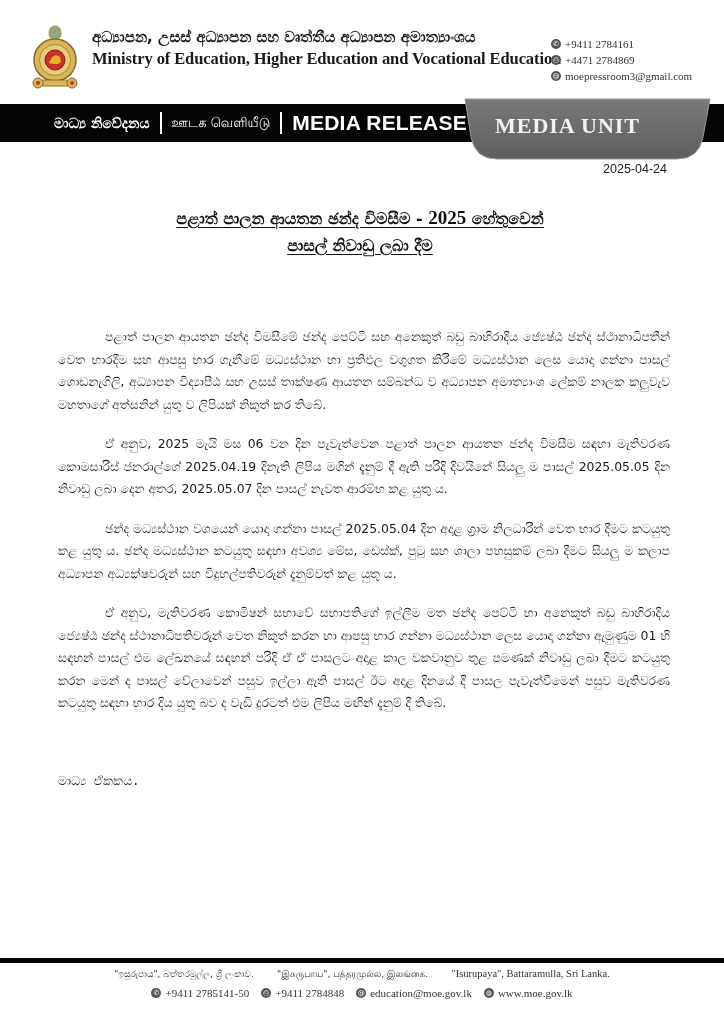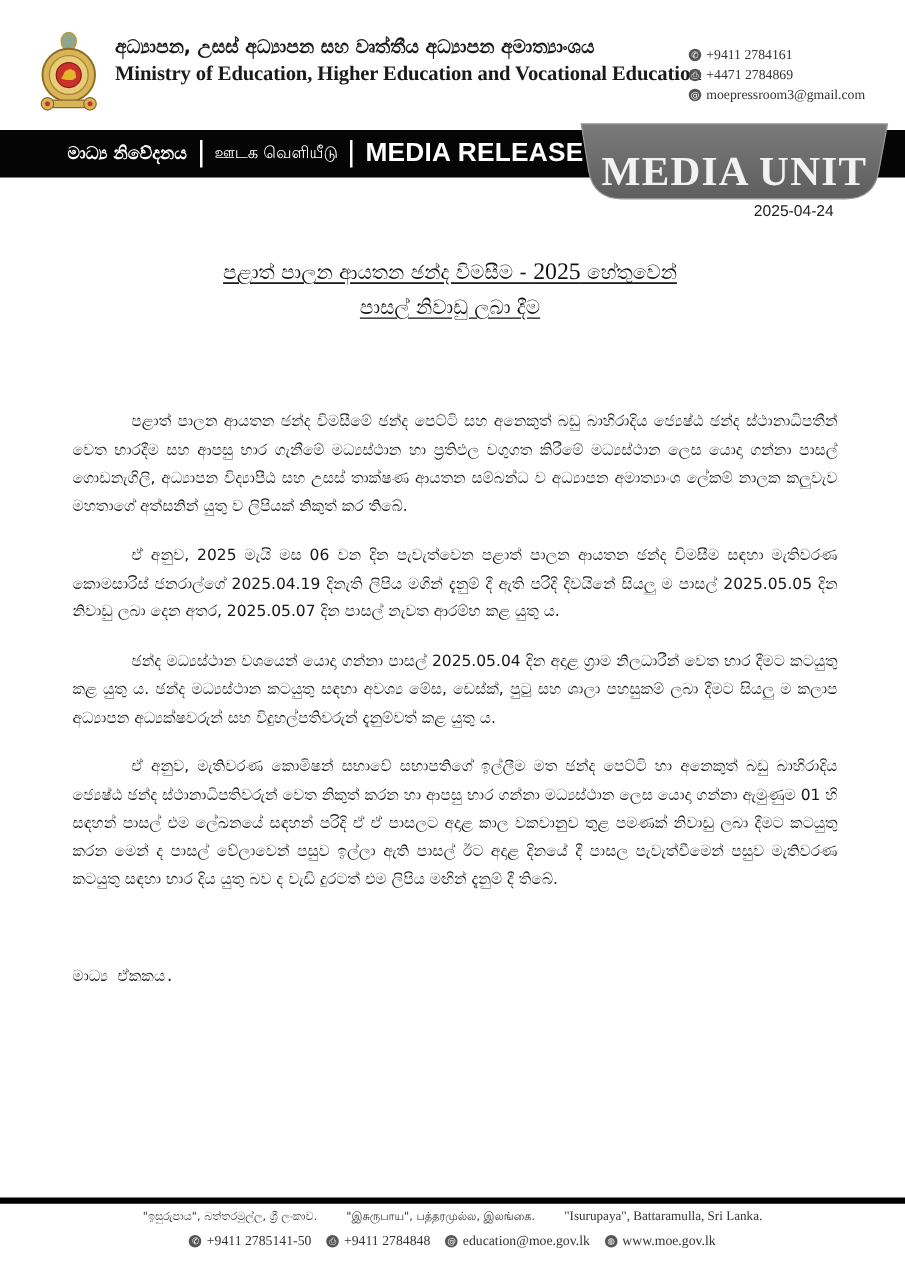--- a/index.html
+++ b/index.html
@@ -21,29 +21,29 @@
   
   .band { position: absolute; left: 0; top: 104px; width: 724px; height: 38px; background: #050505; }
   .band-text { position: absolute; left: 31px; top: 104px; height: 38px; display: flex; align-items: center;
                color: #fff; font-family: "DejaVu Sans", sans-serif; white-space: nowrap; margin-left: 23px; }
   .band-text .b1 { font-size: 14px; font-weight: bold; }
   .band-text .sep { display: inline-block; width: 2px; height: 22px; background: #fff; margin: 0 10px; }
   .band-text .b2 { font-size: 13px; }
   .band-text .b3 { font-family: "Liberation Sans", sans-serif; font-weight: bold; font-size: 21px; letter-spacing: 0.2px; }
 
   .unit-tab { position: absolute; left: 463px; top: 97px; width: 249px; height: 64px; }
-  .unit-label { position: absolute; left: 463px; top: 104px; width: 249px; height: 44px;
+  .unit-label { position: absolute; left: 443px; top: 104px; width: 249px; height: 44px;
                 display: flex; align-items: center; justify-content: center;
-                font-family: "Liberation Serif", serif; font-weight: bold; font-size: 33px; color: #f2f2f2; letter-spacing: 1px; margin-top: 12px; }
+                font-family: "Liberation Serif", serif; font-weight: bold; font-size: 22px; color: #f2f2f2; letter-spacing: 1px; }
 
   .date { position: absolute; right: 57px; top: 162px; font-family: "Liberation Sans", sans-serif; font-size: 12.5px; color: #222; margin-left: 16px; }
 
   
   .title { position: absolute; left: 0; width: 720px; text-align: center; font-family: "DejaVu Sans", sans-serif;
-           font-weight: normal; font-size: 16px; color: #111; }
+           font-weight: bold; font-size: 16px; color: #111; }
   .title span { text-decoration: underline; text-underline-offset: 3px; }
   .title .num { font-family: "Liberation Serif", serif; font-size: 19px; }
   .t1 { top: 207px; }
   .t2 { top: 236px; }
 
   
   .content { position: absolute; left: 58px; top: 290px; width: 612px; margin-top: 36px; }
   .para { font-family: "DejaVu Sans", sans-serif; font-size: 12.4px; line-height: 22.5px; text-align: justify;
           text-indent: 47px; margin: 0 0 17px 0; color: #1a1a1a; }
   .sign { font-family: Liberation Mono, monospace; font-size: 12.4px; position: absolute; left: 58px; top: 775px; color: #1a1a1a; }

